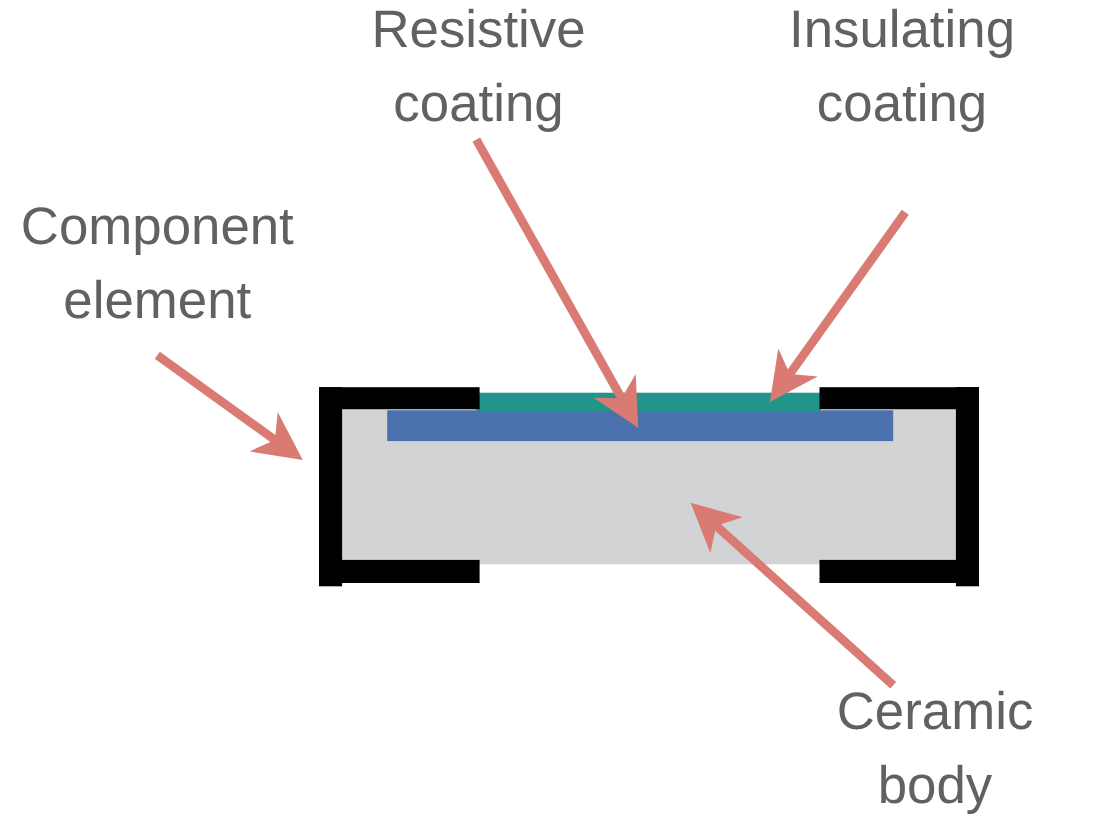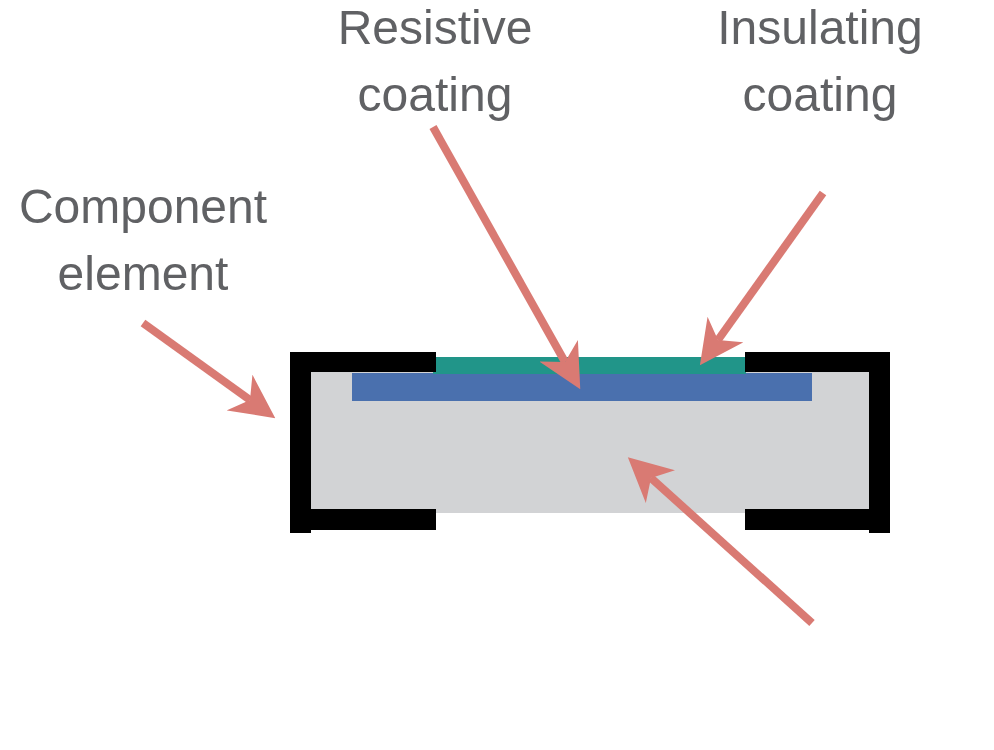--- a/index.html
+++ b/index.html
@@ -42,20 +42,24 @@
   <div class="label" style="left: 690px; top: -6px; width: 260px;">
     <div>Insulating</div>
     <div>coating</div>
   </div>
 
   <div class="label" style="left: 13px; top: 173px; width: 260px;">
     <div>Component</div>
     <div>element</div>
   </div>
 
+  <div class="label" style="left: 725px; top: 614px; width: 250px;">
+    <div>Ceramic</div>
+    <div>body</div>
+  </div>
 
   <div class="shape ceramic" style="left: 303px; top: 371px; width: 568px; height: 142px;"></div>
 
   <div class="shape resistive" style="left: 352px; top: 373px; width: 460px; height: 28px;"></div>
 
   <div class="shape coating" style="left: 433px; top: 357px; width: 313px; height: 17px;"></div>
 
   <div class="shape" style="left: 290px; top: 352px; width: 146px; height: 181px;">
     <div class="contact-part" style="left: 0; top: 0; width: 146px; height: 20px;"></div>
     <div class="contact-part" style="left: 0; top: 0; width: 21px; height: 181px;"></div>

